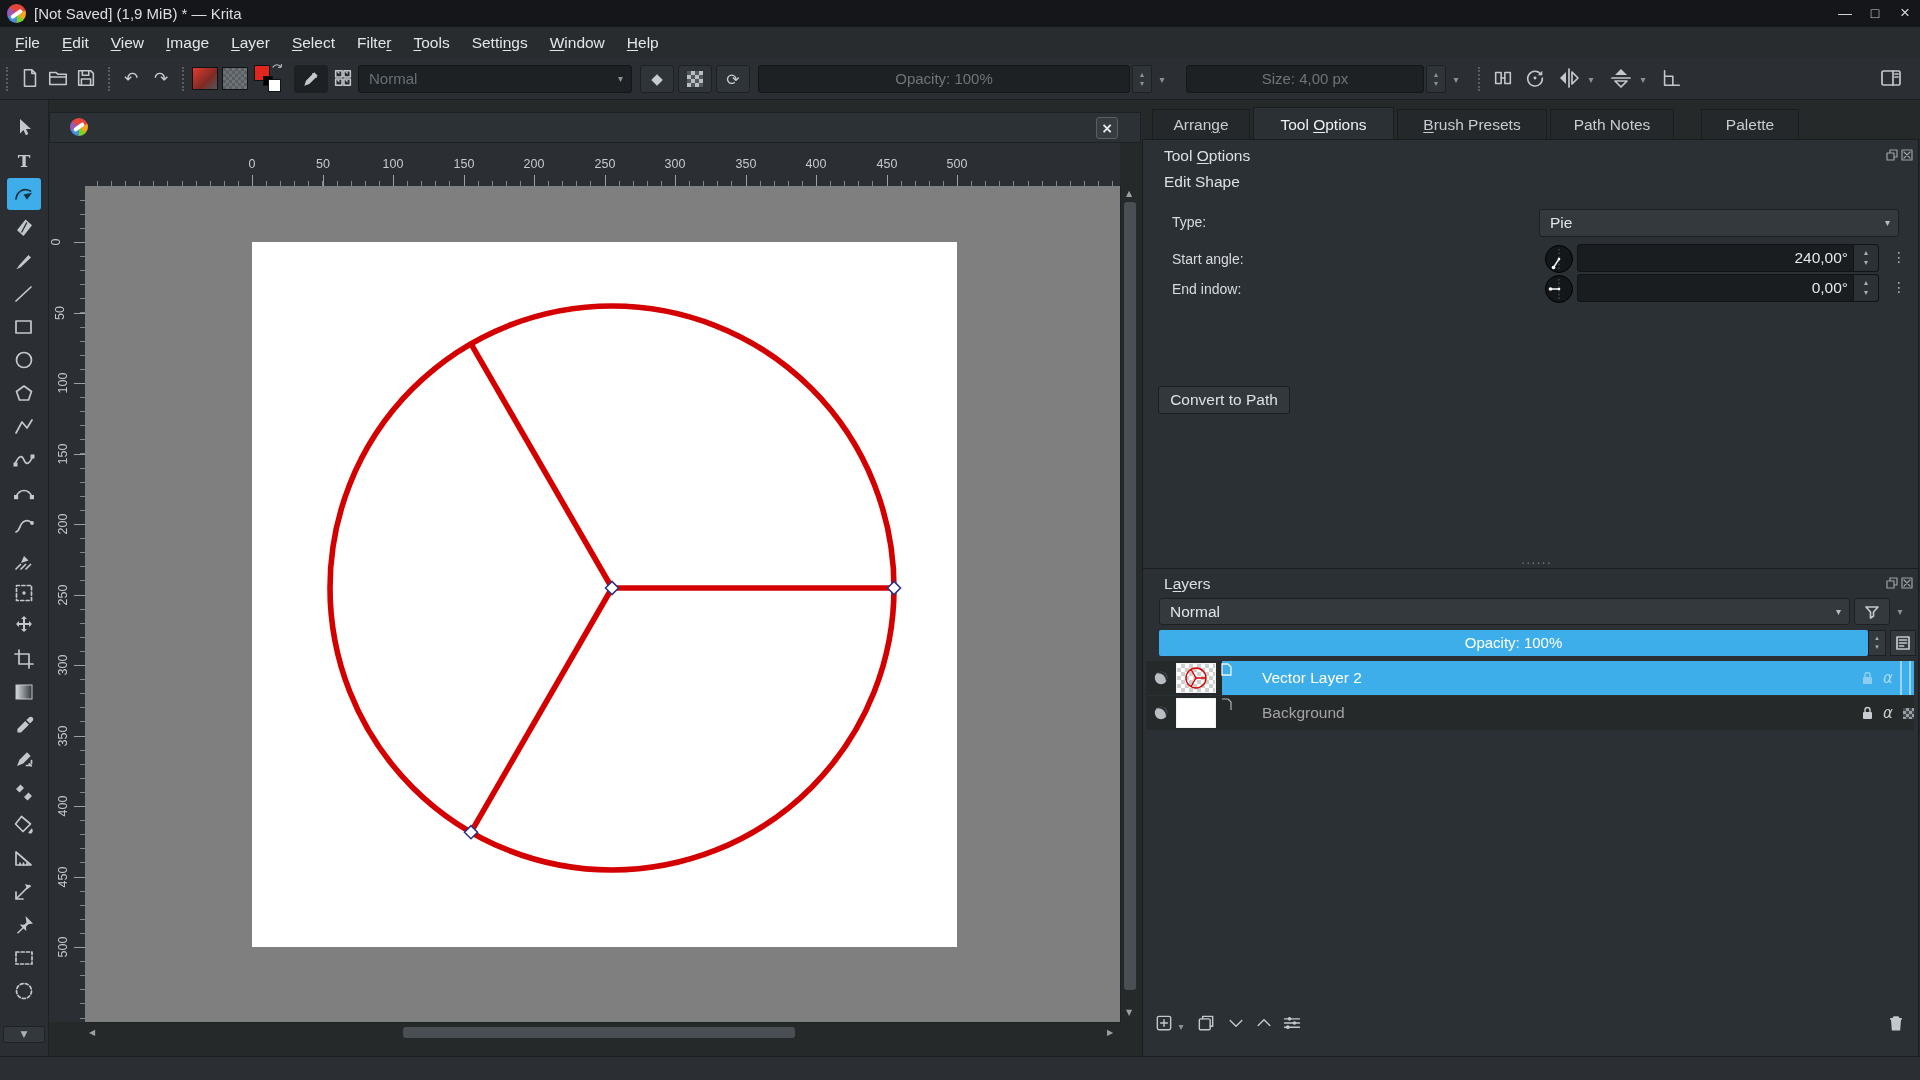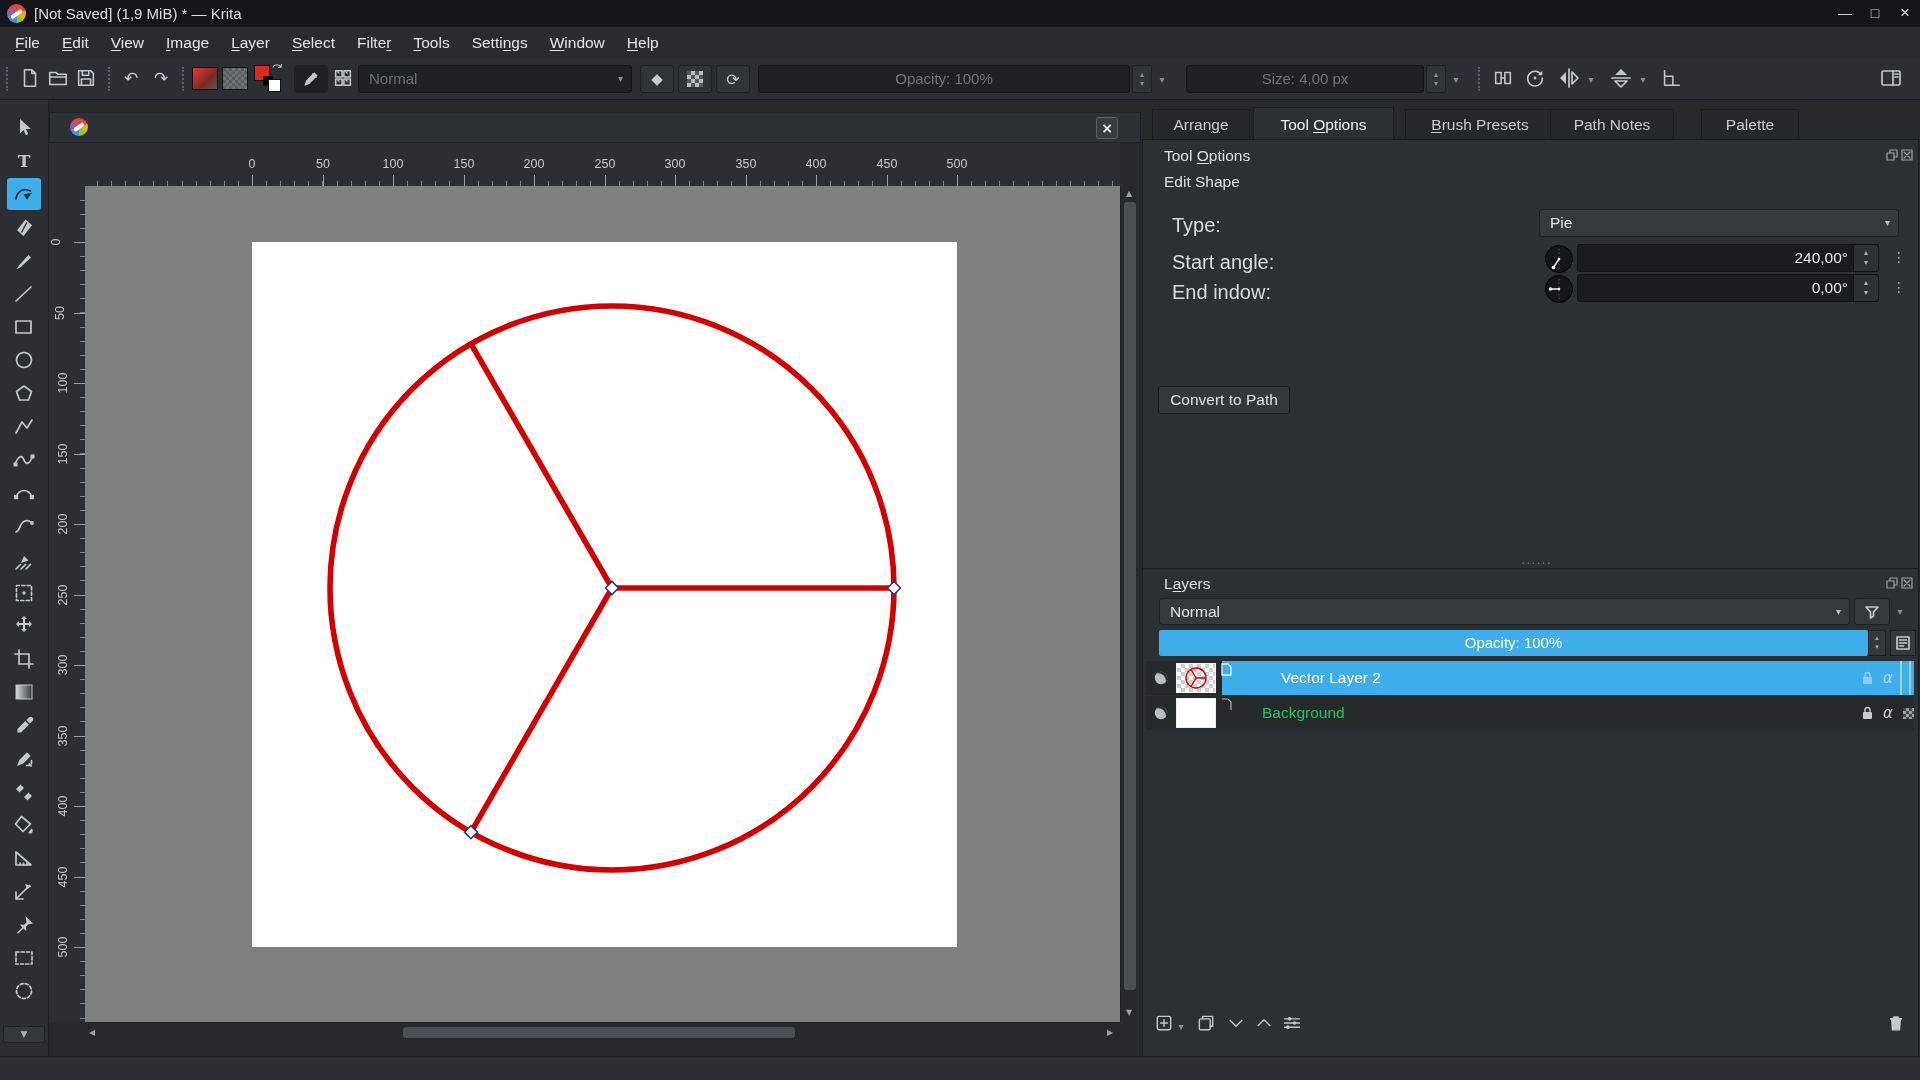--- a/index.html
+++ b/index.html
@@ -80,21 +80,21 @@
   .sb-handle{position:absolute;background:#4a4f54;border-radius:3px;}
 
   
   #dock{left:1141px;top:100px;width:779px;height:956px;background:#26292a;}
   .dock-tab{position:absolute;top:9px;height:31px;line-height:30px;text-align:center;font-size:15.5px;color:#c8ccd0;
       background:#24282b;border:1px solid #1a1d1f;box-sizing:border-box;}
   .dock-tab.active{top:7px;height:34px;background:#2b3034;color:#eef0f2;border-bottom:none;line-height:33px;}
   .panel{position:absolute;background:#2b3034;border:1px solid #1a1d1f;box-sizing:border-box;}
   .panel-title{position:absolute;font-size:15.5px;color:#dde0e2;}
   .dockicon{position:absolute;opacity:.75;}
-  .optlabel{position:absolute;font-size:20px;color:#d9dcde;}
+  .optlabel{position:absolute;font-size:14px;color:#d9dcde;}
   .kbutton{position:absolute;background:#33383c;border:1px solid #1b1e21;border-radius:3px;color:#dee1e3;
       text-align:center;box-sizing:border-box;font-size:15.5px;}
   .kcombo{position:absolute;background:#34393e;border:1px solid #1d2023;border-radius:3px;color:#e2e5e7;
       box-sizing:border-box;font-size:15.5px;}
   .kcombo .dd{position:absolute;right:8px;top:0;height:100%;display:flex;align-items:center;color:#b8bdc1;font-size:10px;}
   .kspin{position:absolute;background:#1a1d20;border:1px solid #111316;border-radius:3px;box-sizing:border-box;color:#e6e8ea;font-size:15.5px;}
   .kspin .val{position:absolute;right:30px;top:0;height:100%;display:flex;align-items:center;}
   .kspin .arrows{position:absolute;right:0;top:0;width:24px;height:100%;background:#2c3135;border-left:1px solid #111316;
       border-radius:0 3px 3px 0;display:flex;flex-direction:column;align-items:center;justify-content:center;color:#a8adb1;font-size:8px;line-height:10px;}
   .vdots{position:absolute;color:#aeb3b7;font-size:14px;letter-spacing:0;}
@@ -608,21 +608,21 @@
       <span class="sb-arrow glyph" style="left:4px;top:5px;">◀</span>
       <div class="sb-handle" style="left:318px;top:4px;width:392px;height:11px;"></div>
       <span class="sb-arrow glyph" style="left:1022px;top:5px;">▶</span>
     </div>
   </div>
 
   <div id="dock" class="abs">
     <div id="dock-tabs">
         <div class="dock-tab" style="left: 11px; width: 98px;">Arran<span class="mn">g</span>e</div>
         <div class="dock-tab active" style="left: 112px; width: 141px;">Tool <span class="mn">O</span>ptions</div>
-        <div class="dock-tab" style="left: 264px; width: 150px;"><span class="mn">B</span>rush Presets</div>
+        <div class="dock-tab" style="left: 256px; width: 150px;"><span class="mn">B</span>rush Presets</div>
         <div class="dock-tab" style="left: 409px; width: 124px;">Path Notes</div>
         <div class="dock-tab" style="left: 560px; width: 98px;">Palette</div>
       </div>
 
     <div class="panel" style="left:1px;top:39px;width:777px;height:432px;">
       <div class="panel-title" style="left:21px;top:7px;">Tool <span class="mn">O</span>ptions</div>
       <svg class="dockicon" style="left:743px;top:9px;" width="12" height="12" viewBox="0 0 12 12">
           <path class="s" style="stroke-width:1.2" d="M1 4h7v7H1zM4 4V1h7v7H8"></path>
         </svg>
       <svg class="dockicon" style="left:758px;top:9px;" width="12" height="12" viewBox="0 0 12 12">
@@ -718,21 +718,21 @@
       <div class="thumb checker" style="left:30px;top:2px;width:40px;height:30px;">
         <svg width="38" height="28" viewBox="0 0 38 28">
             <circle cx="19" cy="14" r="10" fill="none" stroke="#d40000" stroke-width="1.4"></circle>
             <path d="M19 14h10M19 14l-5-8.6M19 14l-5 8.6" stroke="#d40000" stroke-width="1.4"></path>
           </svg>
         </div>
       <div class="lr-sel" style="left:76px;top:0;width:692px;height:34px;"></div>
       <svg class="abs" style="left:74px;top:2px;" width="13" height="13" viewBox="0 0 13 13">
           <path d="M2 1h6l3 3v8H2z" fill="none" stroke="#eef4f8" stroke-width="1.3"></path>
         </svg>
-      <div class="lname" style="left:116px;color:#ffffff;margin-left:19px;">Vector Layer 2</div>
+      <div class="lname" style="left:116px;color:#ffffff;">Vector Layer 2</div>
       <div class="layericon" style="left:712px;width:18px;opacity:.4;">
         <svg width="13" height="14" viewBox="0 0 13 14">
             <rect x="2" y="6" width="9" height="7" rx="1" fill="#fff"></rect>
             <path d="M4 6V4a2.5 2.5 0 0 1 5 0v2" stroke="#fff" stroke-width="1.4" fill="none"></path>
           </svg>
         </div>
       <div class="layericon glyph" style="left:734px;width:16px;opacity:.55;color:#fff;font-style:italic;">α</div>
       <div class="selstrip" style="left:754px;"></div>
       <div class="selstrip" style="left:763px;"></div>
     </div>
@@ -741,21 +741,21 @@
       <div class="layericon" style="left:2px;width:26px;">
         <svg width="16" height="16" viewBox="0 0 16 16">
             <circle cx="8" cy="8" r="6.2" fill="#b9bec2"></circle>
             <path d="M8 1.8a6.2 6.2 0 0 1 5 9.8A8 8 0 0 0 4 3.2 6.2 6.2 0 0 1 8 1.8z" fill="#2b2f33"></path>
           </svg>
         </div>
       <div class="thumb" style="left:30px;top:2px;width:40px;height:30px;"></div>
       <svg class="abs" style="left:74px;top:2px;" width="13" height="13" viewBox="0 0 13 13">
           <path d="M2 1h6l3 3v8" fill="none" stroke="#aeb3b7" stroke-width="1.2"></path>
         </svg>
-      <div class="lname" style="left:116px;color:#22c55e;">Background</div>
+      <div class="lname" style="left:116px;color:#a3a3a3;">Background</div>
       <div class="layericon" style="left:712px;width:18px;">
         <svg width="13" height="14" viewBox="0 0 13 14">
             <rect x="2" y="6" width="9" height="7" rx="1" fill="#c9cdd1"></rect>
             <path d="M4 6V4a2.5 2.5 0 0 1 5 0v2" stroke="#c9cdd1" stroke-width="1.4" fill="none"></path>
           </svg>
         </div>
       <div class="layericon glyph" style="left:734px;width:16px;color:#c9cdd1;font-style:italic;">α</div>
       <div class="layericon" style="left:754px;width:16px;">
         <div style="width:11px;height:11px;background:repeating-conic-gradient(#9aa0a4 0 25%,#44494d 0 50%);background-size:6px 6px;"></div>
         </div>

